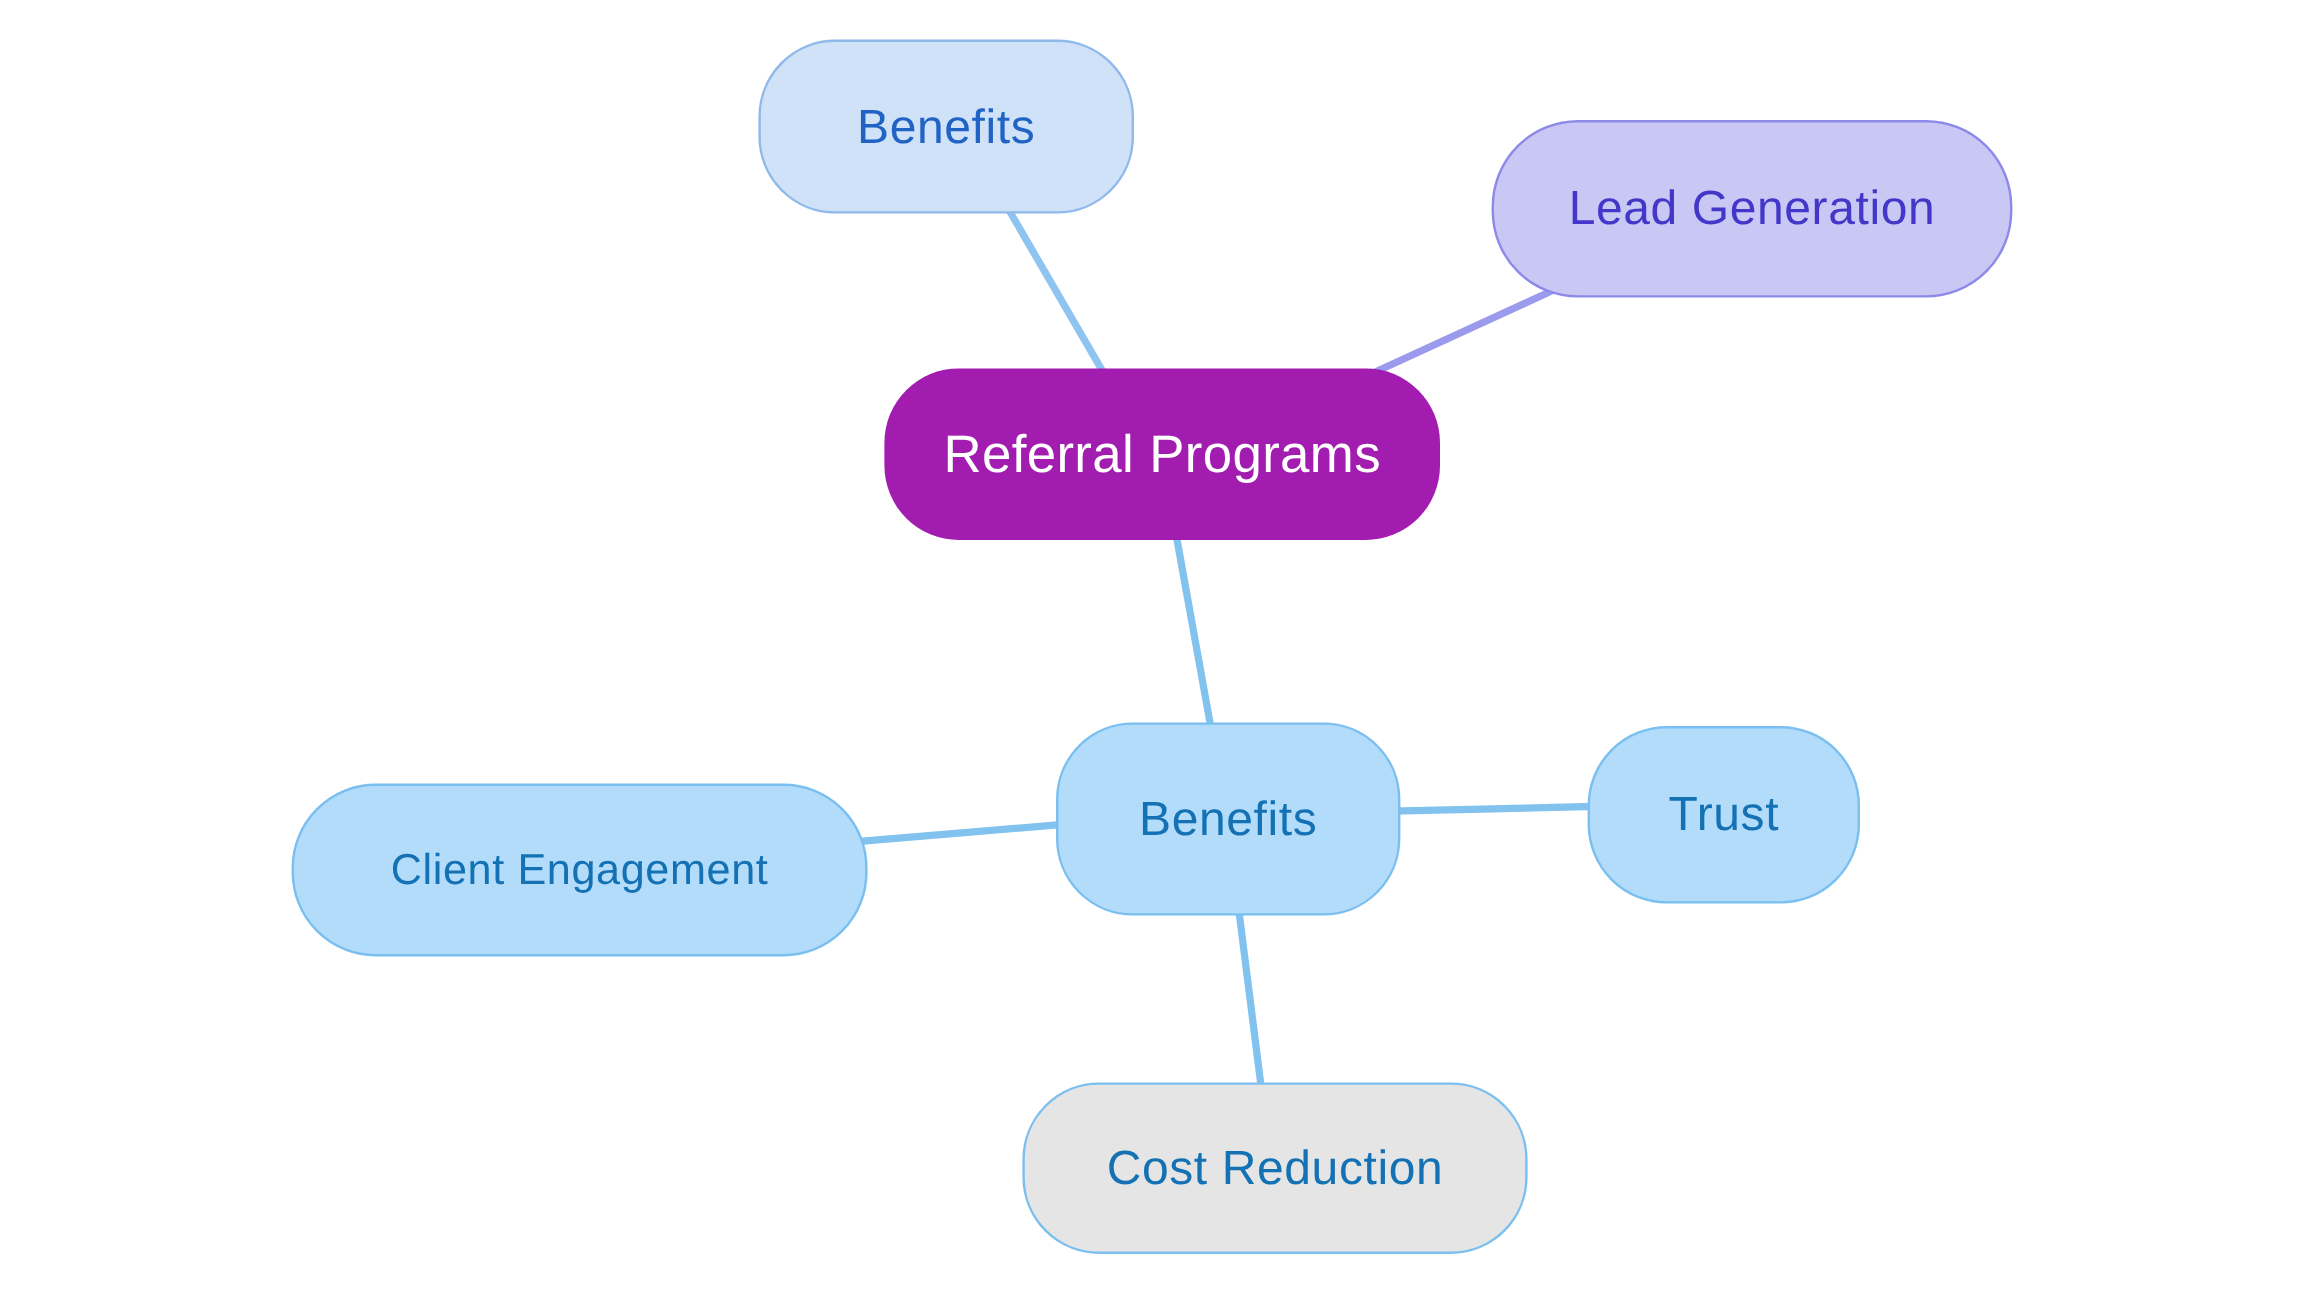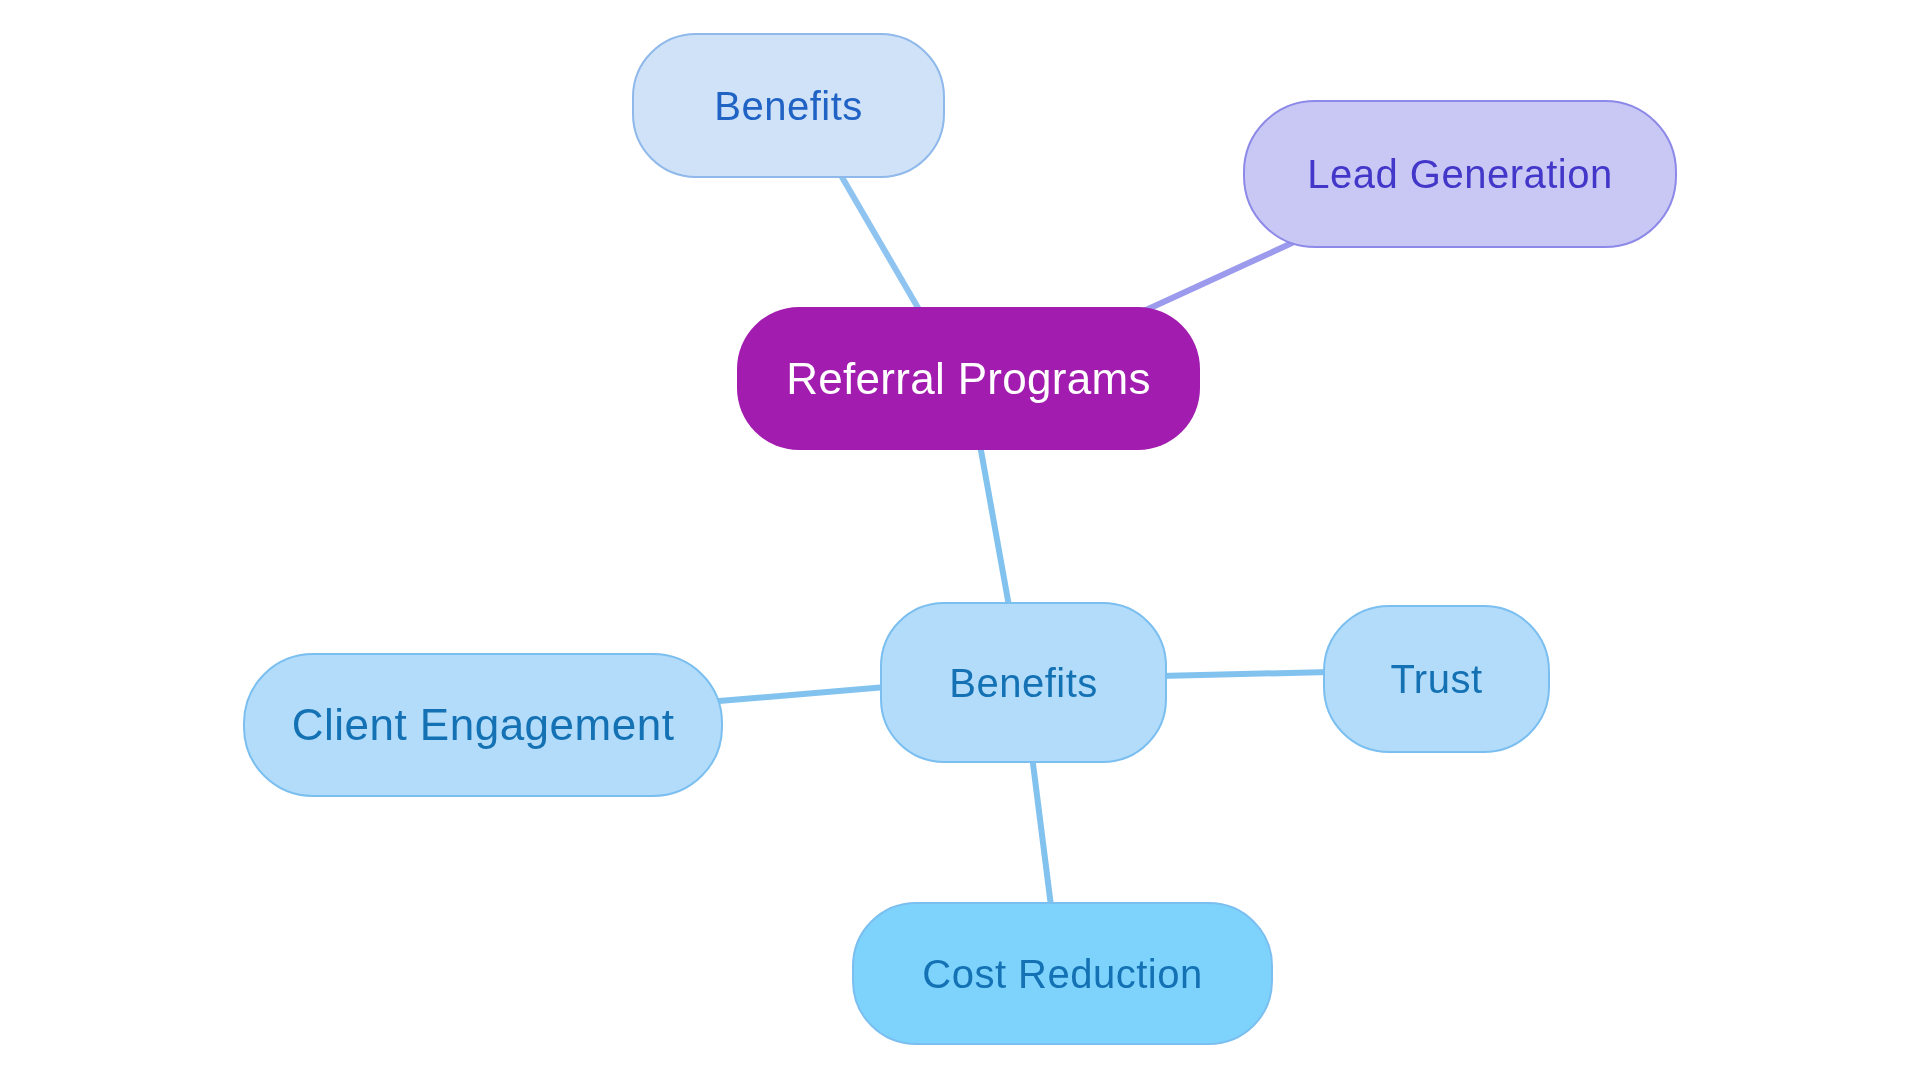--- a/index.html
+++ b/index.html
@@ -79,26 +79,26 @@
     border-color: #7BBFF0;
     color: #1371B4;
     font-size: 40px;
   }
   .node-client-engagement {
     left: 243px; top: 653px; width: 480px; height: 144px;
     border-radius: 70px;
     background: #B2DCFA;
     border-color: #7BBFF0;
     color: #1371B4;
-    font-size: 44px;
+    font-size: 36px;
   }
   .node-cost-reduction {
     left: 852px; top: 902px; width: 421px; height: 143px;
     border-radius: 64px;
-    background: #7dd3fc;
+    background: #e5e5e5;
     border-color: #7BBFF0;
     color: #1371B4;
     font-size: 40px;
     text-align: center;
   }
   .edge {
     fill: none;
     stroke-width: 6;
     stroke-linecap: round;
   }

